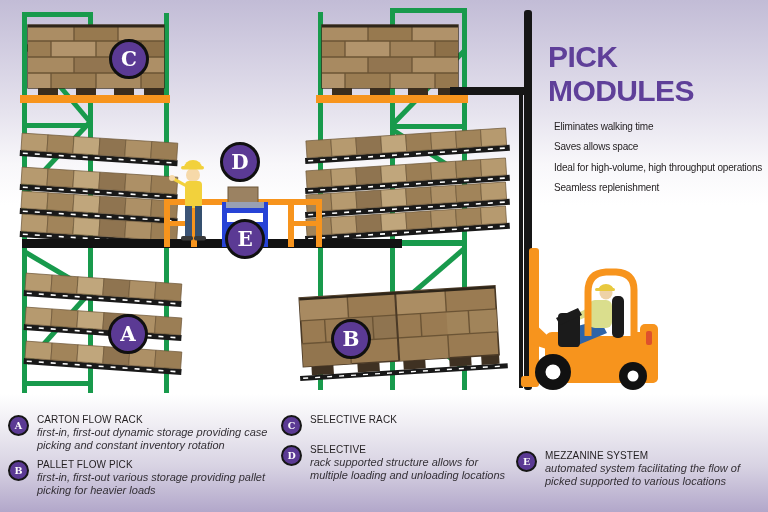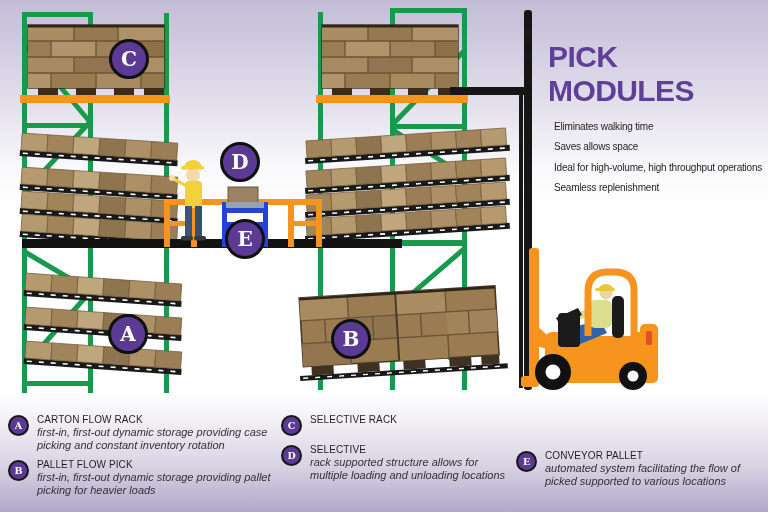--- a/index.html
+++ b/index.html
@@ -302,21 +302,21 @@
       <span class="l-badge">A</span>
       <div>
         <div class="l-title">CARTON FLOW RACK</div>
         <div class="l-desc">first-in, first-out dynamic storage providing case picking and constant inventory rotation</div>
       </div>
     </div>
     <div class="legend-item">
       <span class="l-badge">B</span>
       <div>
         <div class="l-title">PALLET FLOW PICK</div>
-        <div class="l-desc">first-in, first-out dynamic storage providing pallet picking for heavier loads</div>
+        <div class="l-desc">first-in, first-out various storage providing pallet picking for heavier loads</div>
       </div>
     </div>
   </div>
 
   <div class="legend-col col2">
     <div class="legend-item">
       <span class="l-badge">C</span>
       <div>
         <div class="l-title">SELECTIVE RACK</div>
       </div>
@@ -327,19 +327,19 @@
         <div class="l-title">SELECTIVE</div>
         <div class="l-desc">rack supported structure allows for multiple loading and unloading locations</div>
       </div>
     </div>
   </div>
 
   <div class="legend-col col3">
     <div class="legend-item">
       <span class="l-badge">E</span>
       <div>
-        <div class="l-title">CONVEYOR PALLET</div>
+        <div class="l-title">MEZZANINE SYSTEM</div>
         <div class="l-desc">automated system facilitating the flow of picked supported to various locations</div>
       </div>
     </div>
   </div>
 
 </div>
 
 </body></html>

